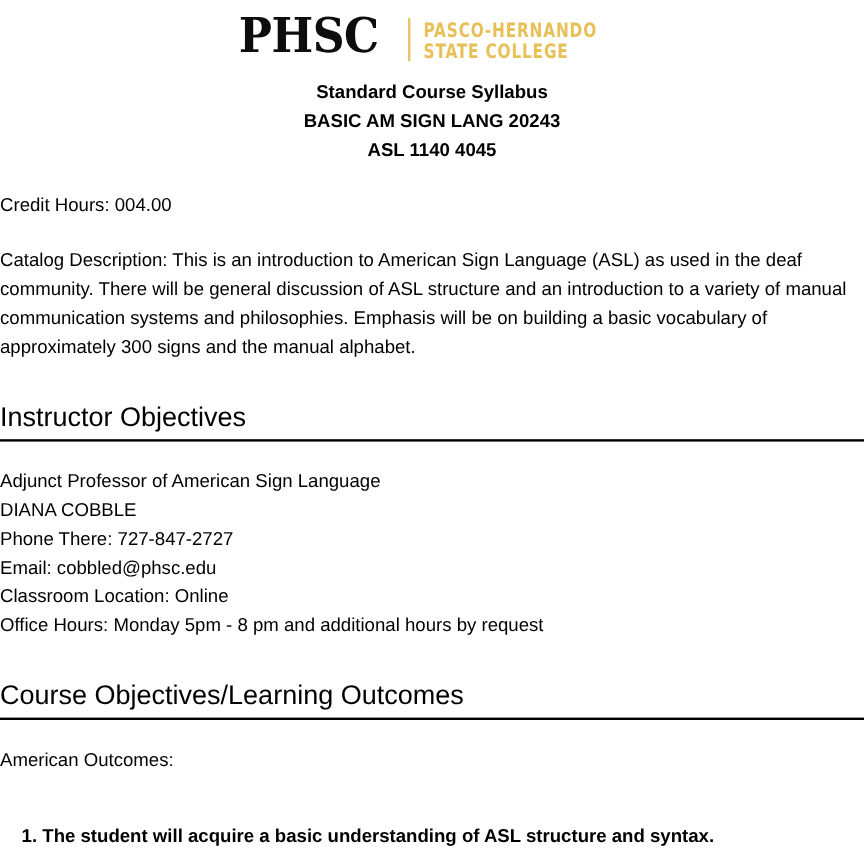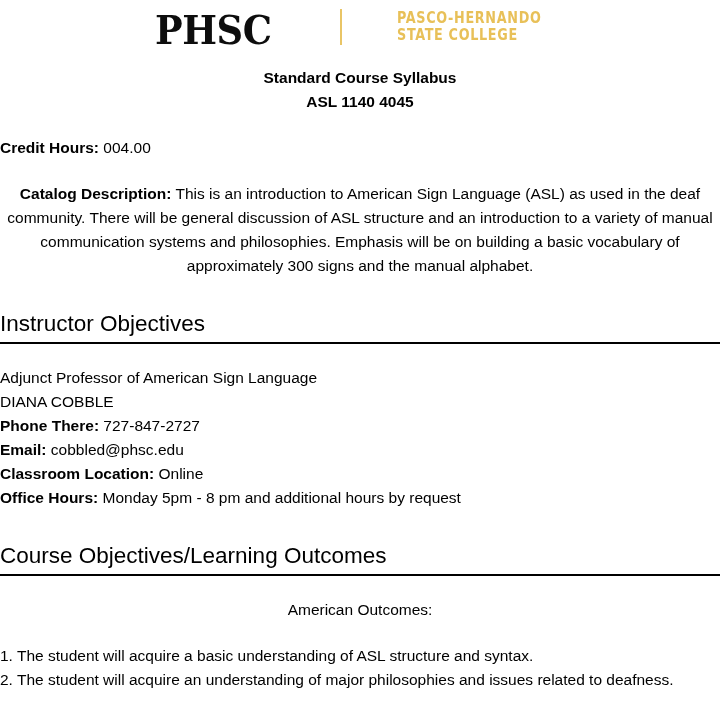--- a/index.html
+++ b/index.html
@@ -21,23 +21,22 @@
   
   .logo-wrap {
     display: flex;
     justify-content: center;
     align-items: center;
     padding-top: 8px;
     height: 44px;
   }
   .logo {
     display: flex;
-    align-items: flex-start;
+    align-items: flex-end;
     height: 42px;
-    gap: 44px;
   }
   .logo-mark {
     font-family: "DejaVu Serif", serif;
     font-weight: bold;
     font-size: 40px;
     letter-spacing: -0.5px;
     line-height: 42px;
     color: #0d0d0d;
     transform: scaleX(0.92);
     transform-origin: left center;
@@ -73,59 +72,60 @@
     line-height: 24px;
   }
   .title-block {
     margin-top: 14px;
   }
 
   .field-line {
     margin: 0;
   }
   .field-label {
-    font-weight: bold;
+    font-weight: normal;
   }
 
   .spacer-sm { height: 22px; }
   .spacer-md { height: 32px; }
 
   .section-head {
     font-size: 22.5px;
     line-height: 28px;
     font-weight: normal;
     margin: 0;
     padding-bottom: 4px;
     border-bottom: 2px solid #000000;
   }
 
   .para {
     margin: 0;
-    text-align: center;
+    text-align: left;
   }
 
   .info-block p { margin: 0; }
-  .outcome-line { margin: 0; }
+  .outcome-line { margin: 18px; font-weight: bold; }
 </style>
 </head>
 <body>
 
 <div class="logo-wrap">
   <div class="logo">
     <span class="logo-mark">PHSC</span>
     <span class="logo-divider"></span>
     <span class="logo-words">
       <span>PASCO-HERNANDO</span>
       <span>STATE COLLEGE</span>
     </span>
   </div>
 </div>
 
 <div class="title-block">
   <div class="doc-title">Standard Course Syllabus</div>
+  <div class="doc-title">BASIC AM SIGN LANG 20243</div>
   <div class="doc-title">ASL 1140 4045</div>
 </div>
 
 <div class="spacer-sm"></div>
 
 <p class="field-line"><span class="field-label">Credit Hours:</span><span> </span><span>004.00</span></p>
 
 <div class="spacer-sm"></div>
 
 <p class="para"><span class="field-label">Catalog Description:</span><span> </span><span>This is an introduction to American Sign Language (ASL) as used in the deaf community. There will be general discussion of ASL structure and an introduction to a variety of manual communication systems and philosophies. Emphasis will be on building a basic vocabulary of approximately 300 signs and the manual alphabet.</span></p>

